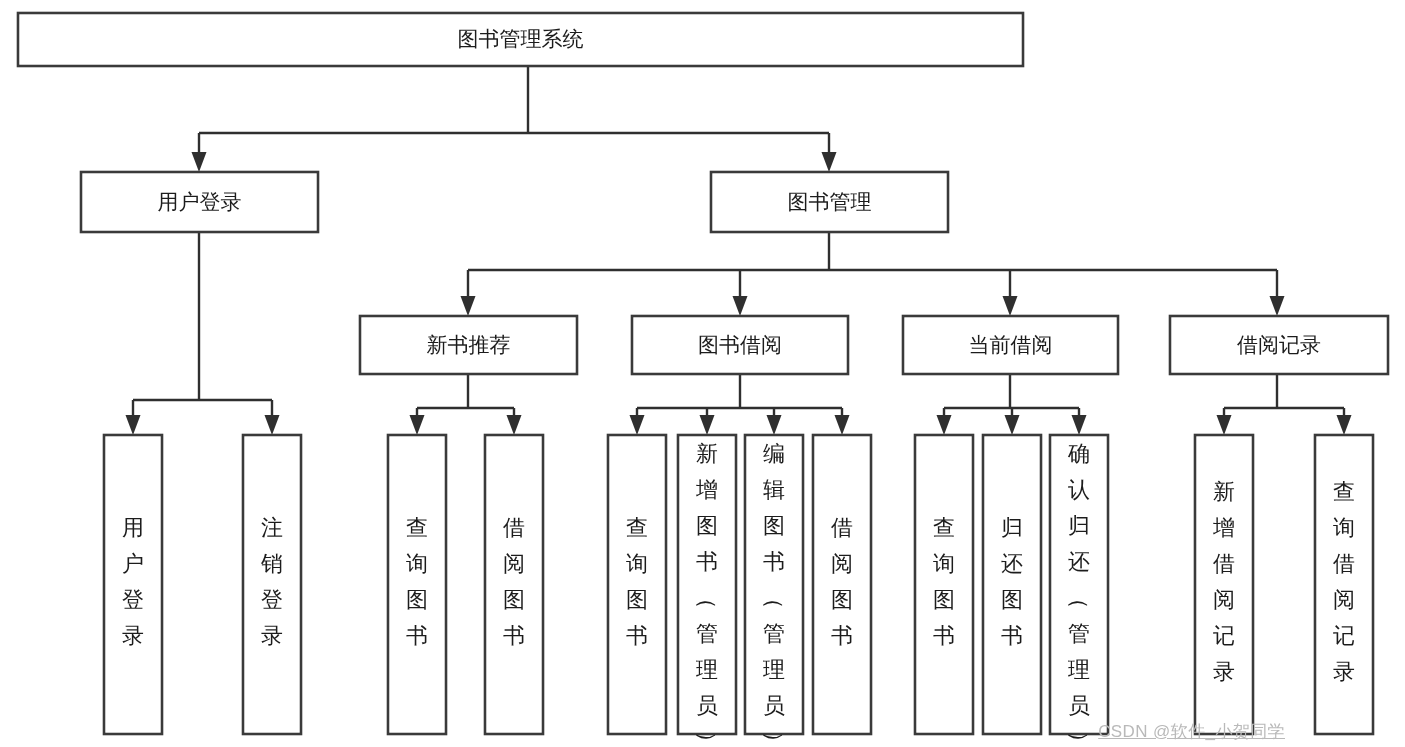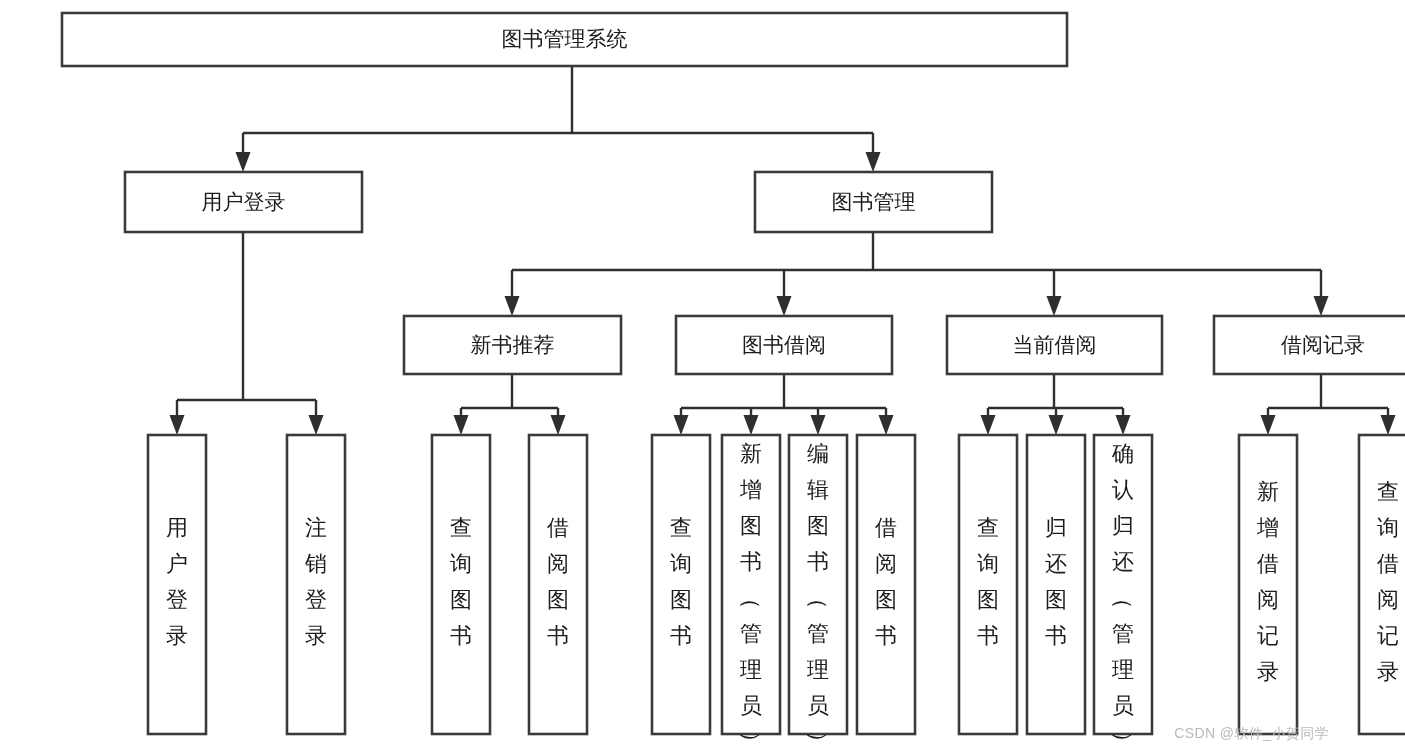--- a/index.html
+++ b/index.html
@@ -11,21 +11,20 @@
     width: 1405px;
     height: 747px;
     font-family: "Liberation Sans", "DejaVu Sans", sans-serif;
     overflow: hidden;
   }
   #diagram-root {
     position: relative;
     width: 1293px;
     height: 747px;
     background: #ffffff;
-    margin-left: 44px;
   }
   svg#flow {
     position: absolute;
     left: 0;
     top: 0;
     width: 1405px;
     height: 747px;
     display: block;
   }
   .node-rect {
@@ -60,25 +59,26 @@
     fill: #1c1c1c;
     font-family: "Liberation Sans", "DejaVu Sans", sans-serif;
     font-size: 22px;
     text-anchor: middle;
   }
   .watermark {
     position: absolute;
     right: 8px;
     bottom: 4px;
     font-family: "Liberation Sans", "DejaVu Sans", sans-serif;
-    font-size: 14px;
+    font-size: 17px;
     color: #b9b9b9;
     white-space: nowrap;
     letter-spacing: 0.4px;
     pointer-events: none;
+    text-decoration: underline;
   }
 </style>
 </head>
 <body>
 
 <div id="diagram-root">
   <svg id="flow" viewBox="0 0 1405 747" xmlns="http://www.w3.org/2000/svg">
     <g id="edges-layer">
         <line x1="528" y1="66" x2="528" y2="133" class="edge"></line>
         <line x1="199" y1="133" x2="829" y2="133" class="edge"></line>

